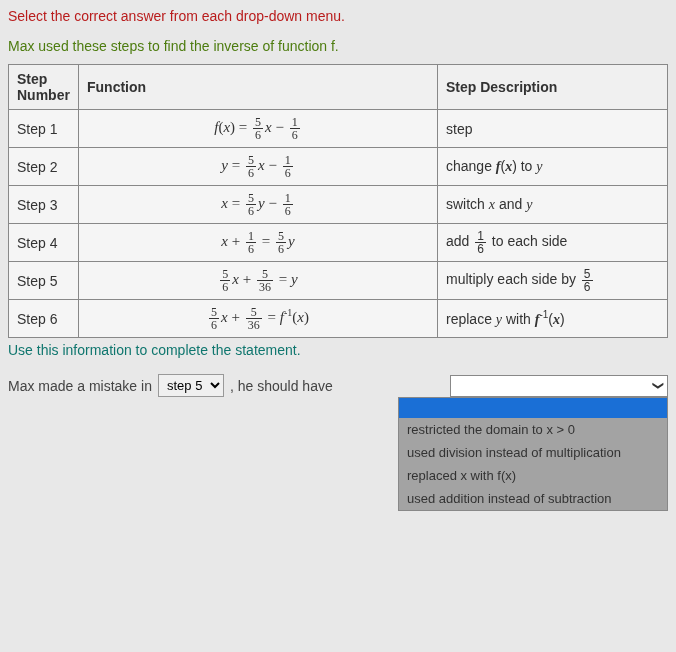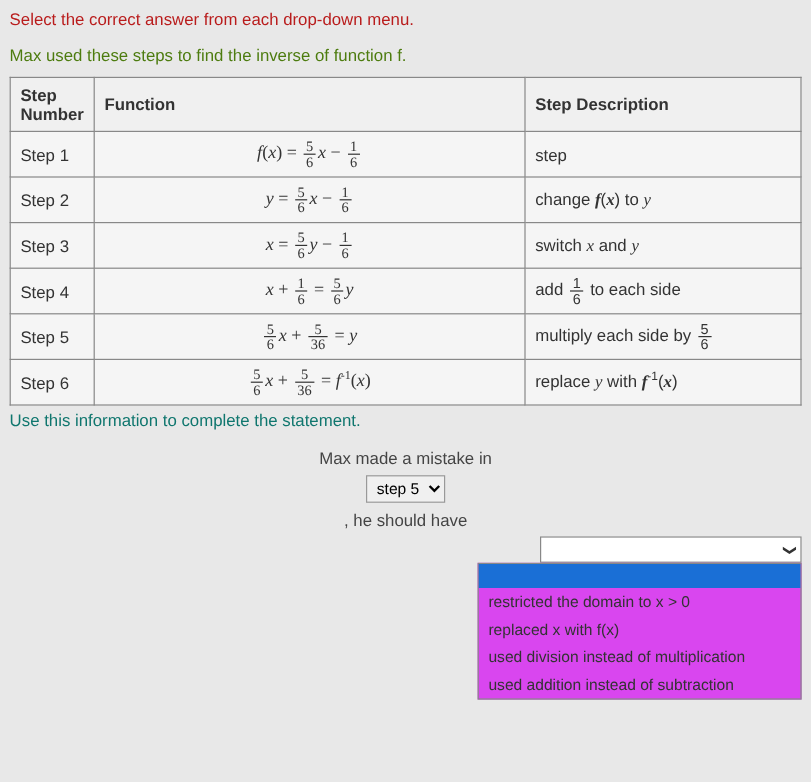--- a/index.html
+++ b/index.html
@@ -44,21 +44,20 @@
     .frac .d { display:block; padding: 0 2px;}
     .mi { font-style: italic; font-family: 'Times New Roman', serif;}
     .mb { font-weight: bold; font-style: italic; font-family: 'Times New Roman', serif;}
     .use-info { margin-top: 4px; margin-bottom: 16px; color:#0f766e;}
     .statement-row {
       display: flex;
       align-items: center;
       flex-wrap: nowrap;
       gap: 6px;
       color:#444;
-      flex-direction:column;
     }
     select.dd {
       font-size: 13px;
       padding: 2px 4px;
       background:#f0f0f0;
       border:1px solid #999;
     }
     .long-dd-wrap {
       position: relative;
       margin-left: auto;
@@ -74,21 +73,21 @@
       justify-content:flex-end;
       padding-right:4px;
     }
     .long-dd-display .chev { font-size:11px; color:#333;}
     .dropdown-list {
       position: absolute;
       top: 22px;
       right: 0;
       width: 270px;
       border: 1px solid #888;
-      background: #d946ef;
+      background: #a3a3a3;
       z-index: 10;
       font-size: 13px;
     }
     .dropdown-list .opt {
       padding: 4px 8px;
       white-space: nowrap;
       color: #333;
     }
     .dropdown-list .opt.highlight {
       background: #1a6fd6;
@@ -151,18 +150,18 @@
   <span>Max made a mistake in</span>
   <select class="dd" id="dd1"><option>step 1</option><option>step 2</option><option>step 3</option><option>step 4</option><option selected="">step 5</option><option>step 6</option></select>
   <span>, he should have</span>
   <div class="long-dd-wrap">
     <div class="long-dd-display">
       <span class="chev" style="transform: rotate(90deg); display: inline-block;">❯</span>
     </div>
     <div class="dropdown-list" id="dd2-list">
       <div class="opt highlight"></div>
     <div class="opt">restricted the domain to x &gt; 0</div>
+        <div class="opt">used division instead of multiplication</div>
         <div class="opt">replaced x with f(x)</div>
-        <div class="opt">used division instead of multiplication</div>
         <div class="opt">used addition instead of subtraction</div>
       </div>
   </div>
 </div>
 
 </body></html>

